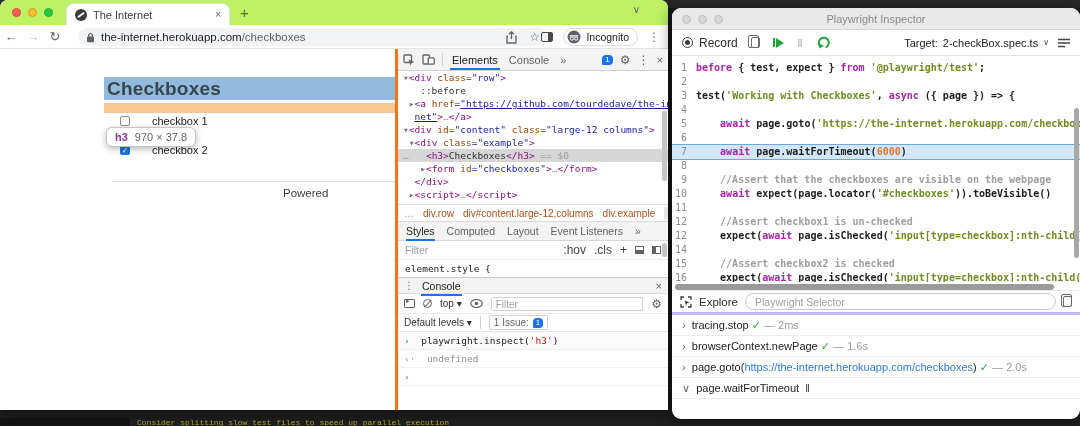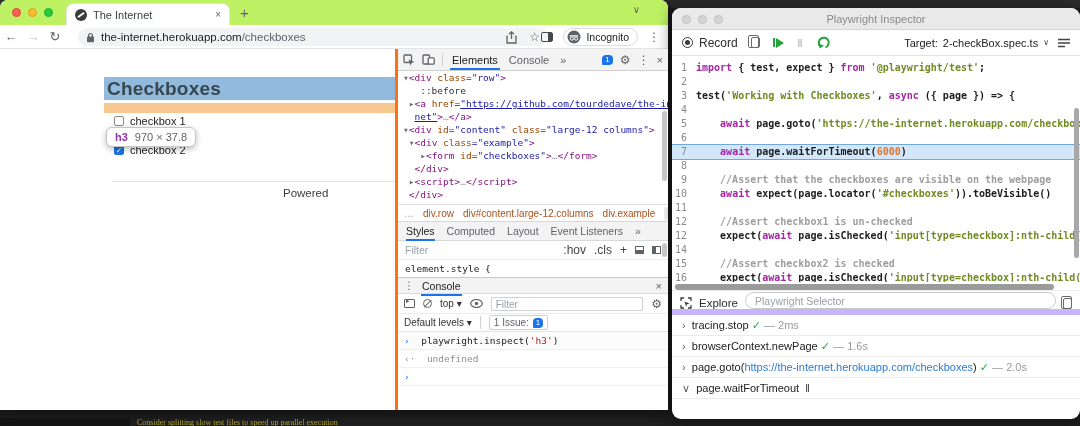--- a/index.html
+++ b/index.html
@@ -5,21 +5,21 @@
 *{margin:0;padding:0;box-sizing:border-box}
 html,body{width:1080px;height:426px;overflow:hidden;background:#1d1d1d;font-family:"Liberation Sans",sans-serif}
 .stage{position:relative;width:1080px;height:426px}
 
 
 .bg-top{position:absolute;left:0;top:0;width:100%;height:8px;background:#2b2b2b;overflow:hidden;font-family:"DejaVu Sans Mono",monospace;font-size:8px;line-height:9px}
 .bg-top .seg{position:absolute;left:0;top:0;width:178px;height:8px;background:#353535}
 .bg-top .lno{position:absolute;left:196px;color:#8a8a8a}
 .bg-top .vbar{position:absolute;left:232px;color:#5a5a5a}
 .bg-top .cmt{position:absolute;left:258px;color:#55a055}
-.bg-bottom{position:absolute;left:0;bottom:0;width:100%;height:8px;background:#1f1f1f;overflow:hidden;font-family:Liberation Serif, serif;font-size:8px;line-height:9px}
+.bg-bottom{position:absolute;left:0;bottom:0;width:100%;height:8px;background:#1f1f1f;overflow:hidden;font-family:Liberation Mono, monospace;font-size:8px;line-height:9px}
 .bg-bottom .seg{position:absolute;left:0;bottom:0;width:130px;height:8px;background:#141414}
 .bg-bottom .hint{position:absolute;left:137px;color:#b5a427}
 
 
 .browser{position:absolute;left:0;top:8;width:668px;height:410px;background:#fff;border-radius:8px 8px 0 0;overflow:hidden;box-shadow:0 2px 14px rgba(0,0,0,.5)}
 .tabstrip{position:relative;height:25px;background:#bef264}
 .lights{position:absolute;left:12px;top:8px;display:flex;gap:7px}
 .light{width:9px;height:9px;border-radius:50%}
 .light.red{background:#ff5f57;border:.5px solid #e0443e}
 .light.yellow{background:#febc2e;border:.5px solid #d89e24}
@@ -44,21 +44,21 @@
 .sidepanel::after{content:"";position:absolute;right:0;top:0;bottom:0;width:4px;background:#454a4f}
 .incog{display:flex;align-items:center;gap:5px;border:1px solid #dadce0;border-radius:10px;height:18px;padding:0 8px 0 3px}
 .incog-label{font-size:10.5px;color:#202124}
 .dots{font-size:12px;color:#5f6368;letter-spacing:0}
 
 
 .page{position:relative;height:361px;background:#fff;overflow:hidden}
 .h3hl{position:absolute;left:104px;top:28px;width:291px;height:23px;background:#92badd;display:flex;align-items:center}
 .h3hl span{font-size:19px;font-weight:bold;color:#37474f;padding-left:3px;letter-spacing:.2px}
 .margin-strip{position:absolute;left:104px;top:54px;width:291px;height:10px;background:#f8c891}
-.cb-row{position:absolute;left:114px;display:flex;align-items:center;gap:6px;font-size:11px;color:#222}
+.cb-row{position:absolute;left:120px;display:flex;align-items:center;gap:22px;font-size:11px;color:#222}
 .cb{width:10px;height:10px;border:1px solid #8b8b8b;border-radius:2px;background:#fff}
 .cb.checked{background:#1a73e8;border-color:#1a73e8;color:#fff;font-size:8px;line-height:10px;text-align:center}
 .tooltip{position:absolute;left:106px;top:78px;background:#fff;border:1px solid #c5c5c5;border-radius:6px;box-shadow:0 2px 6px rgba(0,0,0,.28);padding:3px 8px;display:flex;gap:7px;align-items:center;z-index:3}
 .tooltip .tag{font-size:11px;font-weight:bold;color:#9031aa}
 .tooltip .size{font-size:11px;color:#5f6368}
 .page-hr{position:absolute;left:112px;top:132px;width:283px;height:1px;background:#e3e3e3}
 .powered{position:absolute;left:283px;top:138px;font-size:11.5px;color:#3c3c3c}
 
 
 .devtools{position:absolute;right:0;top:0;width:273px;height:361px;background:#fff;border-left:3px solid #f97316;font-size:11px;z-index:5}
@@ -133,21 +133,21 @@
 .pw-target .chev{font-size:8px;color:#444}
 .pw-code{position:relative;height:226px;overflow:hidden;font-family:"DejaVu Sans Mono",monospace;font-size:10px;font-weight:600;padding-top:5px}
 .code-line{display:flex;line-height:14px;height:14px}
 .code-line .ln{width:24px;text-align:right;padding-right:9px;color:#8a8a8a;font-weight:400;flex:none}
 .code-line span{white-space:pre}
 .code-line.hl{background:#d2e7fa;border-top:1px solid #71a7dd;border-bottom:1px solid #71a7dd;height:16px;margin:-1px 0}
 .tk-kw{color:#a626a4}.tk-str{color:#718c22}.tk-cmt{color:#9e9e9e}.tk-num{color:#e2752e}.tk-pl{color:#1d1d1d}
 .pw-vscroll{position:absolute;right:1px;top:52px;width:5px;height:150px;background:#a8a8a8;border-radius:3px}
 .pw-hscroll{height:9px;position:relative;border-bottom:1px solid #ececec}
 .pw-hscroll .thumb{position:absolute;left:3px;top:1.5px;height:6px;width:93%;background:#9a9a9a;border-radius:3px}
-.pw-explore{height:24px;display:flex;align-items:flex-end;gap:7px;padding:0 8px;border-bottom:6px solid #c4b5fd}
+.pw-explore{height:24px;display:flex;align-items:center;gap:7px;padding:0 8px;border-bottom:3px solid #c4b5fd}
 .explore-label{font-size:11.5px;color:#2c2c2c}
 .selector-pill{flex:1;height:17px;border:1px solid #c9c9c9;border-radius:9px;display:flex;align-items:center;padding:0 9px;font-size:10.5px;color:#9aa0a6;background:#fff}
 .pw-log{font-size:11px}
 .log-line{height:21px;line-height:21px;border-bottom:1px solid #ececec;padding-left:10px;white-space:pre;color:#202124}
 .tk-chev{color:#5f6368}.tk-ltxt{color:#202124}.tk-lnkb{color:#2c7bd4}.tk-chk{color:#27a341}.tk-dur{color:#9a9a9a}
 .tk-pause{color:#2c2c2c;letter-spacing:1px}
 svg{display:block}
 </style>
 </head>
 <body>
@@ -256,20 +256,21 @@
           </div>
         </div>
         <div class="dt-tree">
           <div class="dt-vscroll"></div>
         <div class="dt-line"><span class="tk-arw">▾</span><span class="tk-tag">&lt;div</span><span class="tk-atn"> class</span><span class="tk-atv">="row"</span><span class="tk-tag">&gt;</span></div>
             <div class="dt-line"><span class="tk-pre">   </span><span class="tk-txt">::before</span></div>
             <div class="dt-line"><span class="tk-pre"> </span><span class="tk-arw">▸</span><span class="tk-tag">&lt;a</span><span class="tk-atn"> href</span><span class="tk-pl">=</span><span class="tk-lnk">"https://github.com/tourdedave/the-inter</span></div>
             <div class="dt-line"><span class="tk-pre">  </span><span class="tk-lnk">net"</span><span class="tk-tag">&gt;</span><span class="tk-gry">…</span><span class="tk-tag">&lt;/a&gt;</span></div>
             <div class="dt-line"><span class="tk-arw">▾</span><span class="tk-tag">&lt;div</span><span class="tk-atn"> id</span><span class="tk-atv">="content"</span><span class="tk-atn"> class</span><span class="tk-atv">="large-12 columns"</span><span class="tk-tag">&gt;</span></div>
             <div class="dt-line"><span class="tk-pre"> </span><span class="tk-arw">▾</span><span class="tk-tag">&lt;div</span><span class="tk-atn"> class</span><span class="tk-atv">="example"</span><span class="tk-tag">&gt;</span></div>
+            <div class="dt-line sel"><span class="tk-gry">…</span><span class="tk-pre">   </span><span class="tk-tag">&lt;h3&gt;</span><span class="tk-txt">Checkboxes</span><span class="tk-tag">&lt;/h3&gt;</span><span class="tk-gry"> == $0</span></div>
             <div class="dt-line"><span class="tk-pre">   </span><span class="tk-arw">▸</span><span class="tk-tag">&lt;form</span><span class="tk-atn"> id</span><span class="tk-atv">="checkboxes"</span><span class="tk-tag">&gt;</span><span class="tk-gry">…</span><span class="tk-tag">&lt;/form&gt;</span></div>
             <div class="dt-line"><span class="tk-pre">  </span><span class="tk-tag">&lt;/div&gt;</span></div>
             <div class="dt-line"><span class="tk-pre"> </span><span class="tk-arw">▸</span><span class="tk-tag">&lt;script&gt;</span><span class="tk-gry">…</span><span class="tk-tag">&lt;/script&gt;</span></div>
             <div class="dt-line"><span class="tk-pre"> </span><span class="tk-tag">&lt;/div&gt;</span></div>
           </div>
         <div class="dt-crumbs">
             <span class="crumb dim">…</span>
             <span class="crumb">div.row</span>
             <span class="crumb">div#content.large-12.columns</span>
             <span class="crumb">div.example</span>
@@ -353,21 +354,21 @@
         <span class="chev">∨</span>
         <svg width="12" height="10" style="margin-left:4px">
             <path d="M0 1.5 H12 M0 5 H12 M0 8.5 H7" stroke="#444" stroke-width="1.4"></path>
           </svg>
       </div>
     </div>
     <div class="pw-code">
       <div class="pw-vscroll"></div>
     <div class="code-line">
           <span class="ln">1</span>
-          <span class="tk-kw">import</span>
+          <span class="tk-kw">before</span>
           <span class="tk-pl"> { test, expect } </span>
           <span class="tk-kw">from</span>
           <span class="tk-str"> '@playwright/test'</span>
           <span class="tk-pl">;</span>
         </div>
         <div class="code-line">
           <span class="ln">2</span>
         </div>
         <div class="code-line">
           <span class="ln">3</span>

